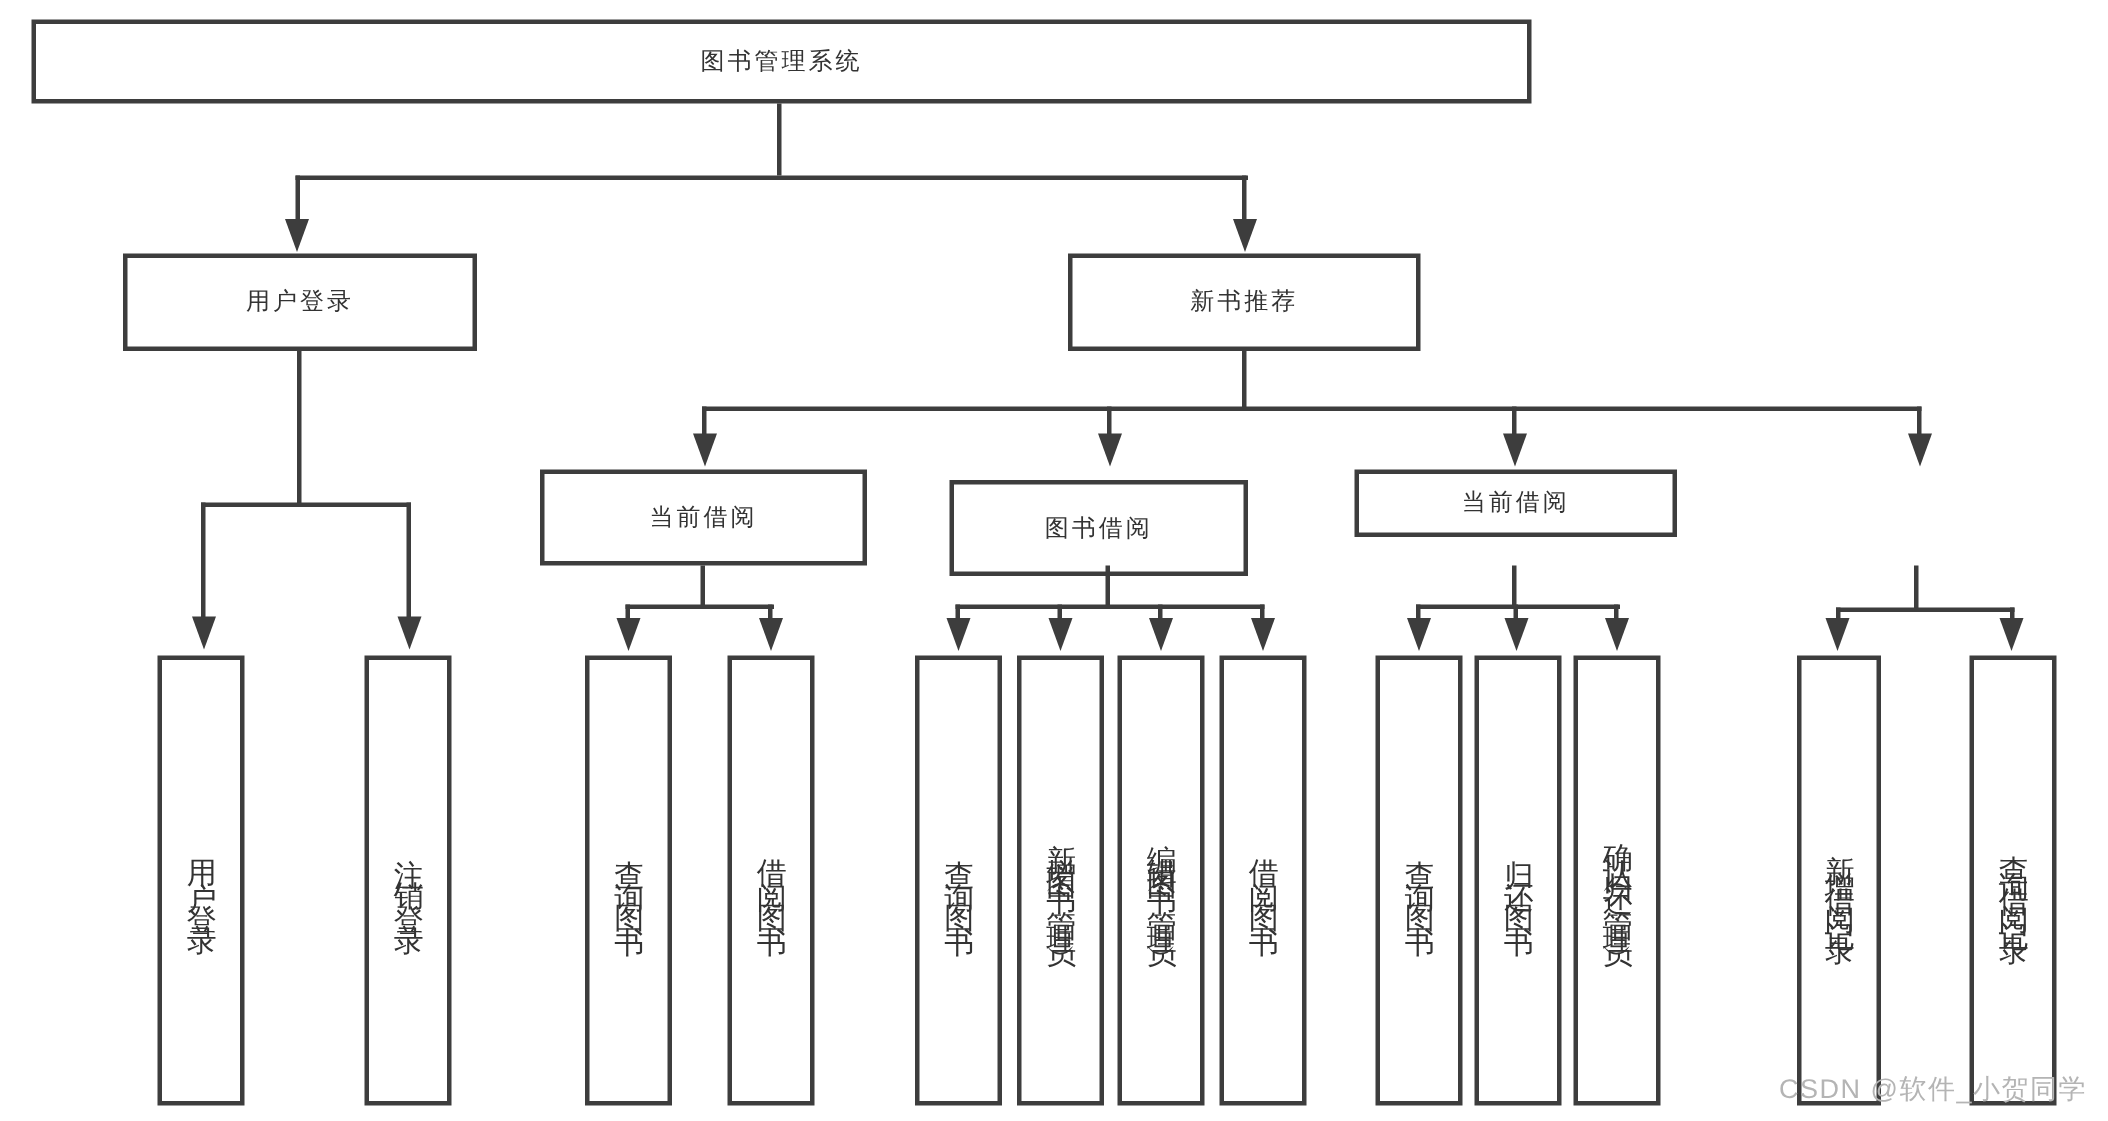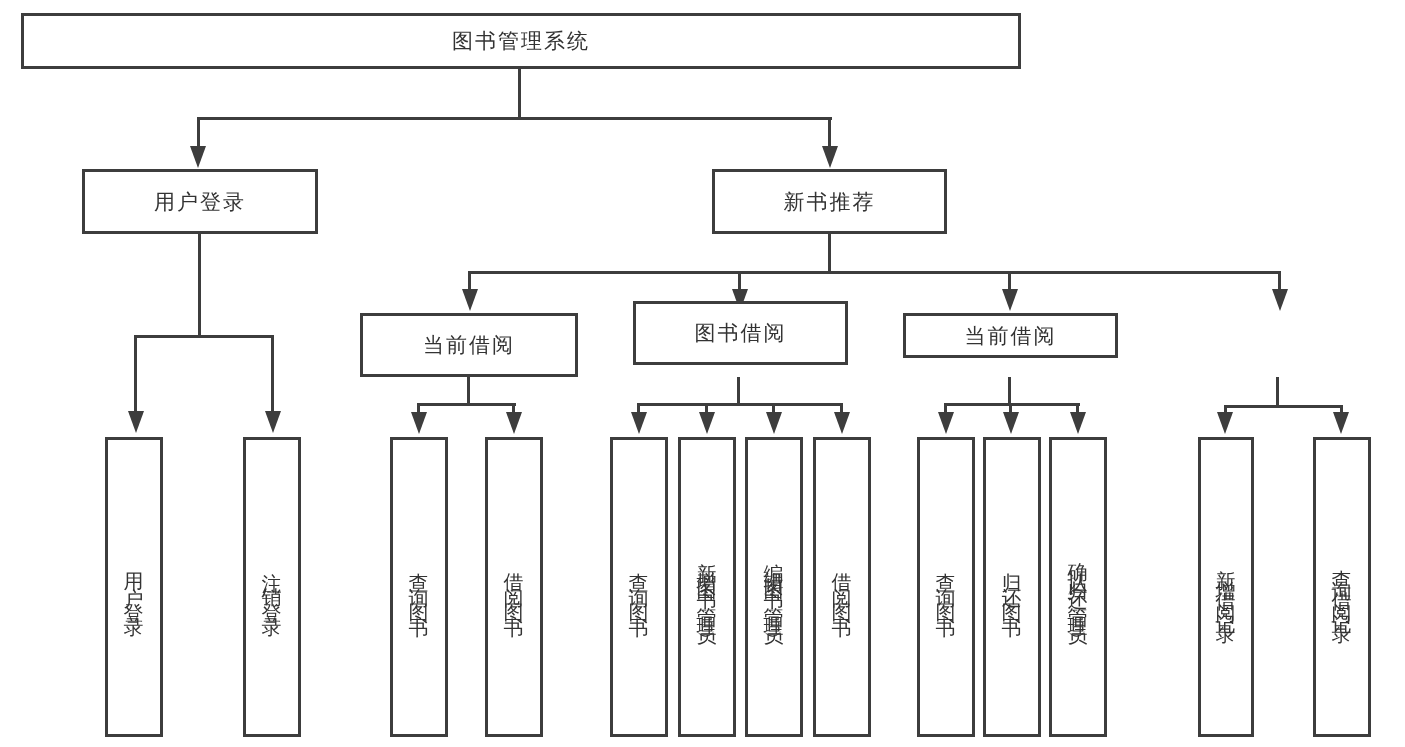--- a/index.html
+++ b/index.html
@@ -11,21 +11,21 @@
   html,body{margin:0;padding:0;background:var(--background);}
   body{font-family:"Liberation Sans","DejaVu Sans",sans-serif;}
   #canvas{
     position:relative;width:1405px;height:747px;
     background:var(--background);overflow:hidden;
   }
   .node{
     position:absolute;box-sizing:border-box;
     border:3px solid var(--line);background:var(--background);
     display:flex;align-items:center;justify-content:center;
-    font-size:21px;color:var(--text);letter-spacing:2px;
+    font-size:16px;color:var(--text);letter-spacing:2px;
   }
   .leaf{
     position:absolute;box-sizing:border-box;
     border:3px solid var(--line);background:var(--background);
     display:flex;align-items:center;justify-content:center;
     font-size:20px;color:var(--text);
     top:437px;width:58px;height:300px;
   }
   .leaf .vtext{
     writing-mode:vertical-rl;
@@ -83,21 +83,21 @@
   <div class="vline" style="left:738px;top:271px;height:19px"></div>
   <div class="arrow" style="left:732px;top:289px"></div>
   <div class="vline" style="left:1008px;top:271px;height:19px"></div>
   <div class="arrow" style="left:1002px;top:289px"></div>
   <div class="vline" style="left:1278px;top:271px;height:19px"></div>
   <div class="arrow" style="left:1272px;top:289px"></div>
 
   <div class="node" style="left:360px;top:313px;width:218px;height:64px">
     <span>当前借阅</span>
   </div>
-  <div class="node" style="left:633px;top:301px;width:215px;height:64px">
+  <div class="node" style="left:633px;top:320px;width:199px;height:64px">
     <span>图书借阅</span>
   </div>
   <div class="node" style="left:903px;top:313px;width:215px;height:45px">
     <span>当前借阅</span>
   </div>
 
   <div class="vline" style="left:467px;top:377px;height:29px"></div>
   <div class="hline" style="left:417px;top:403px;width:99px"></div>
   <div class="vline" style="left:417px;top:403px;height:11px"></div>
   <div class="arrow" style="left:411px;top:412px"></div>
@@ -168,14 +168,15 @@
     <span class="vtext" style="letter-spacing: 9px;">确认归还（管理员）</span>
   </div>
 
   <div class="leaf" style="left:1198px;width:56px">
     <span class="vtext" style="letter-spacing: 11px;">新增借阅记录</span>
   </div>
   <div class="leaf" style="left:1313px">
     <span class="vtext" style="letter-spacing: 11px;">查询借阅记录</span>
   </div>
 
+  <div class="watermark">CSDN @软件_小贺同学</div>
 
 </div>
 
 </body></html>

